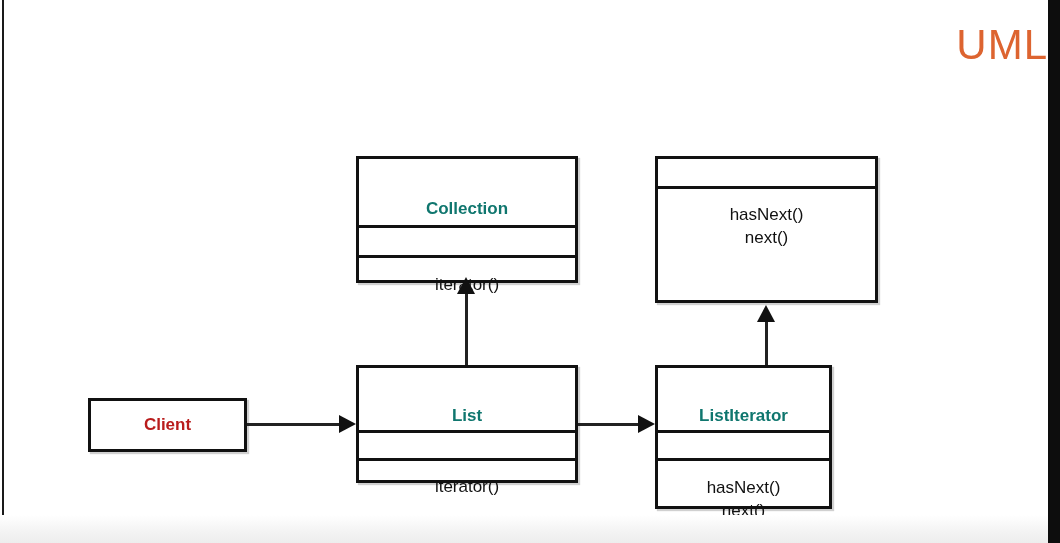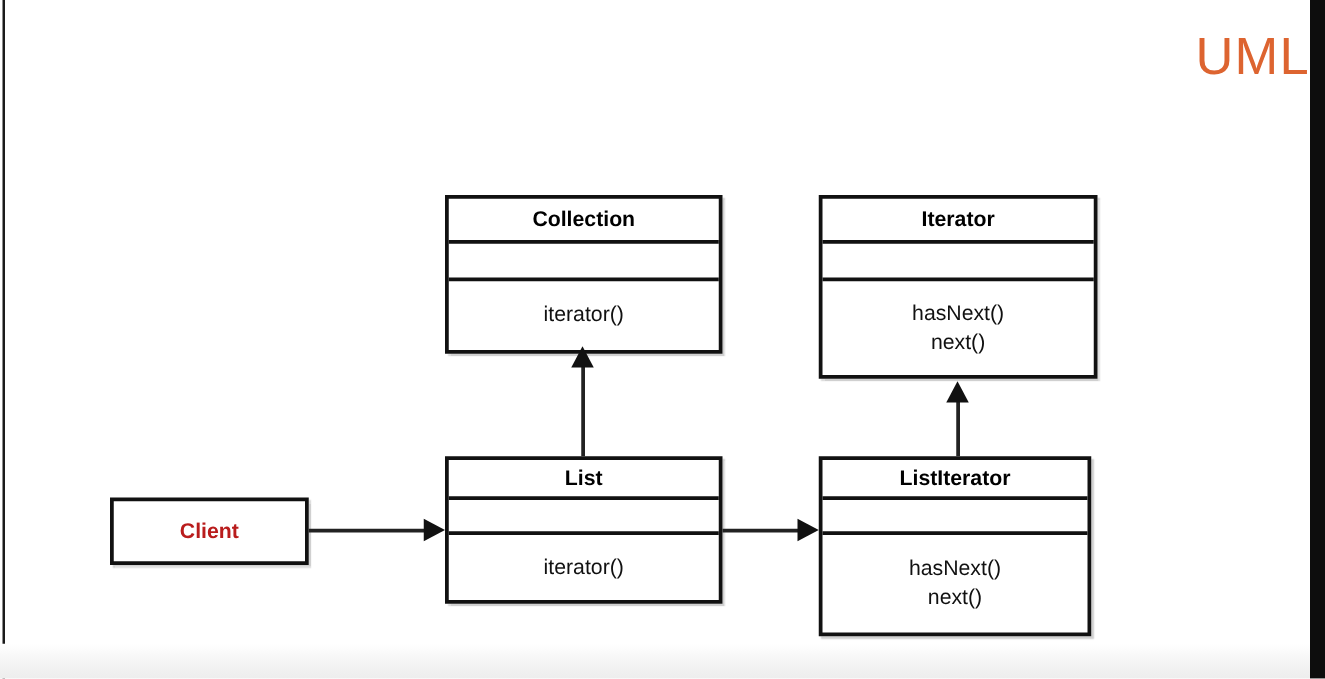--- a/index.html
+++ b/index.html
@@ -56,24 +56,25 @@
     background: #ffffff;
     border: 3px solid #111111;
     box-shadow: 2px 2px 1px rgba(120,120,120,0.35);
   }
   .uml-name {
     box-sizing: border-box;
     border-bottom: 3px solid #111111;
     text-align: center;
     font-weight: bold;
     font-size: 17px;
-    color: #000000;
+    color: #0f766e;
     display: flex;
     align-items: center;
     justify-content: center;
+    margin-top: 33px;
   }
   .uml-attrs {
     box-sizing: border-box;
     border-bottom: 3px solid #111111;
   }
   .uml-ops {
     box-sizing: border-box;
     text-align: center;
     font-size: 17px;
     color: #111111;
@@ -137,37 +138,36 @@
 
   <div class="uml-class" style="left:356px; top:156px; width:222px; height:127px;">
     <div class="uml-name" style="height:36px;">Collection</div>
     <div class="uml-attrs" style="height:30px;"></div>
     <div class="uml-ops" style="height:55px;">
       <span class="op-line">iterator()</span>
     </div>
   </div>
 
   <div class="uml-class" style="left:655px; top:156px; width:223px; height:147px;">
-    <div class="uml-name" style="height:36px;">Iterator</div>
     <div class="uml-attrs" style="height:30px;"></div>
     <div class="uml-ops" style="height:75px;">
       <span class="op-line">hasNext()</span>
       <span class="op-line">next()</span>
     </div>
   </div>
 
   <div class="uml-class" style="left:356px; top:365px; width:222px; height:118px;">
     <div class="uml-name" style="height:32px;">List</div>
     <div class="uml-attrs" style="height:28px;"></div>
     <div class="uml-ops" style="height:52px;">
       <span class="op-line">iterator()</span>
     </div>
   </div>
 
-  <div class="uml-class" style="left:655px; top:365px; width:218px; height:144px;">
+  <div class="uml-class" style="left:655px; top:365px; width:177px; height:144px;">
     <div class="uml-name" style="height:32px;">ListIterator</div>
     <div class="uml-attrs" style="height:28px;"></div>
     <div class="uml-ops" style="height:78px;">
       <span class="op-line">hasNext()</span>
       <span class="op-line">next()</span>
     </div>
   </div>
 
   <div class="plain-box" style="left:88px; top:398px; width:159px; height:54px;">Client</div>
 

